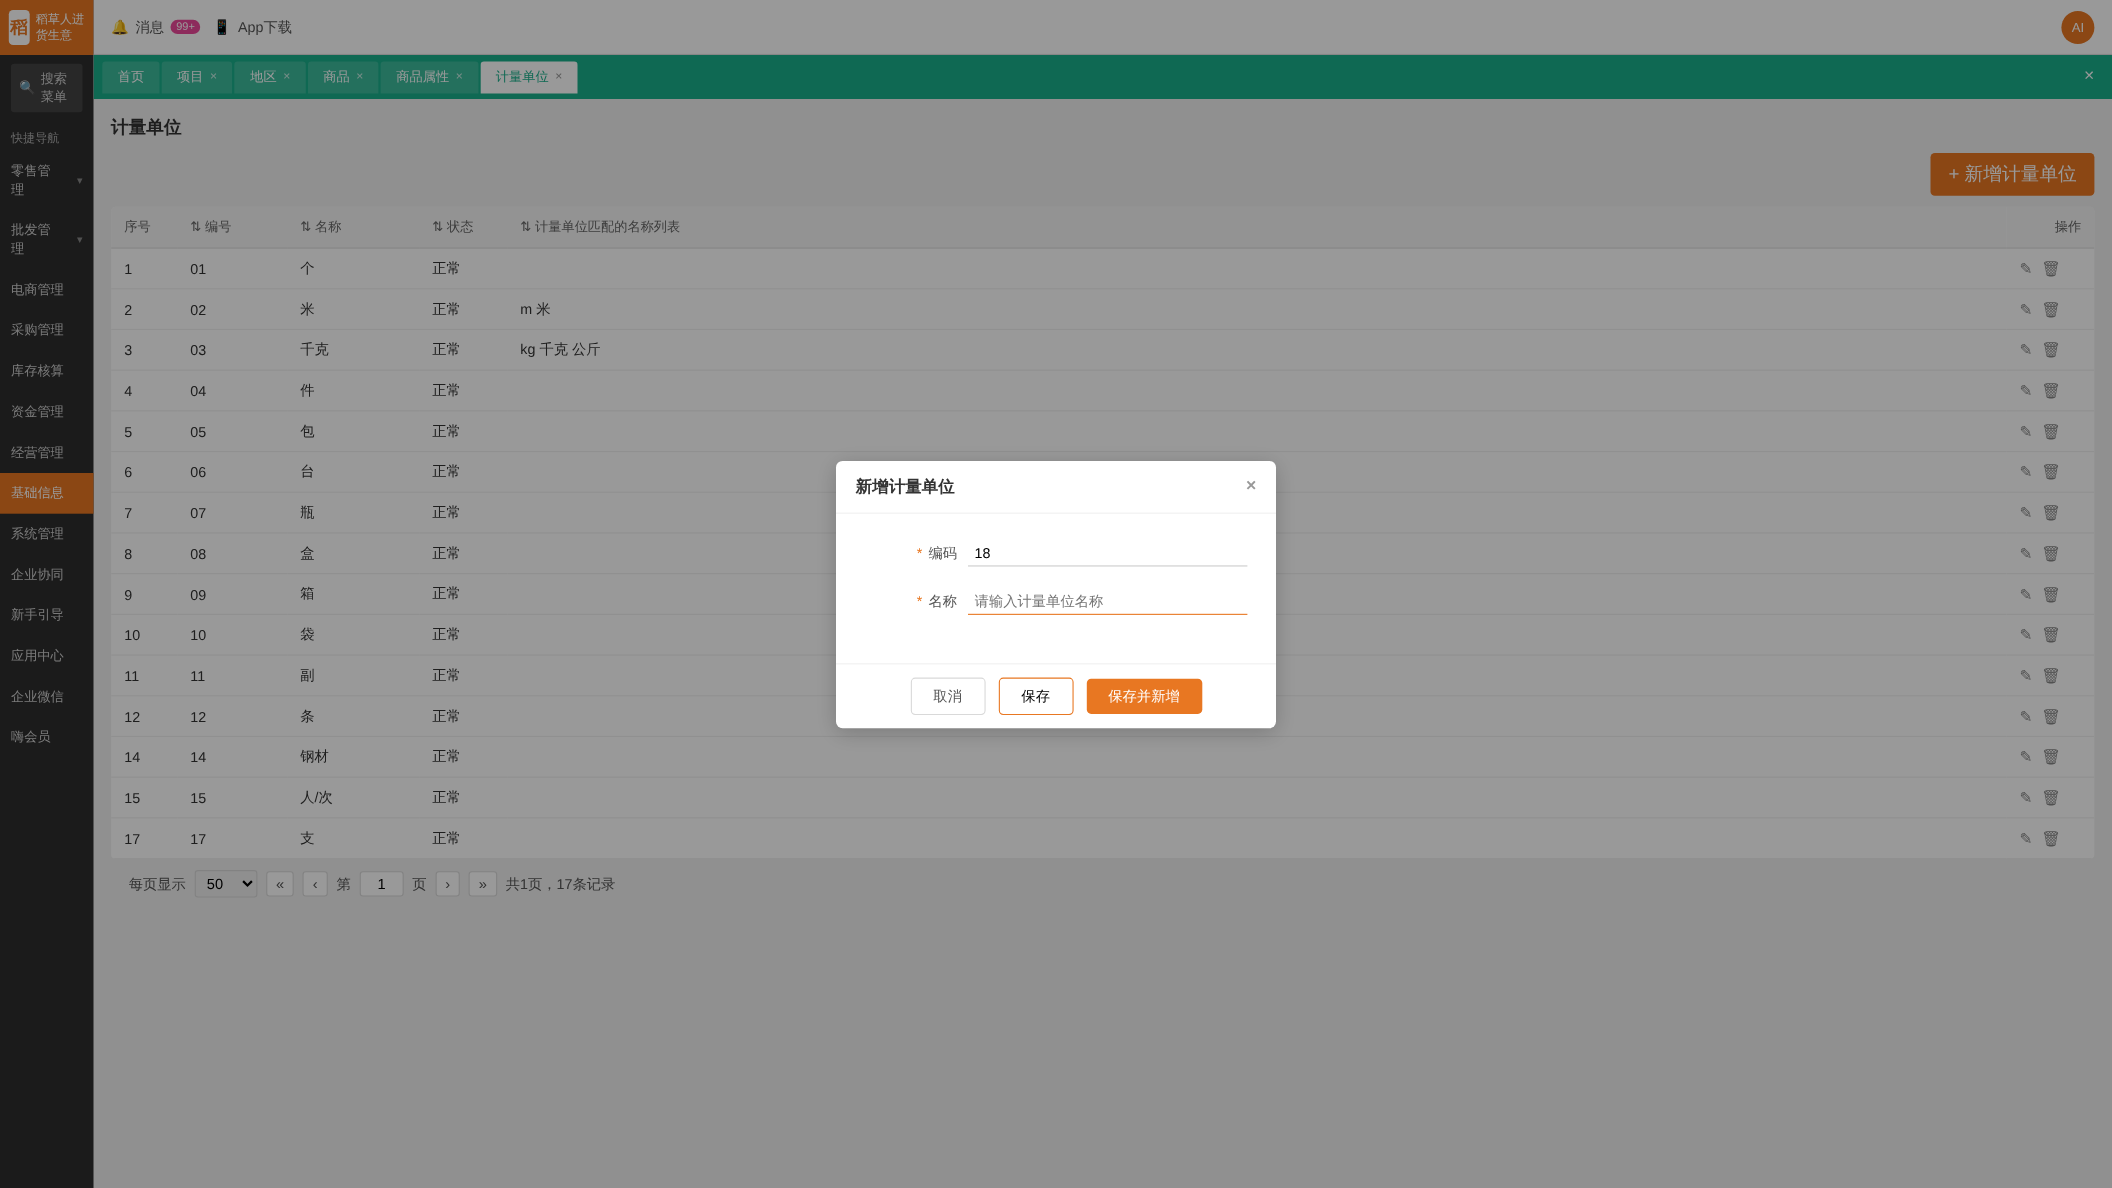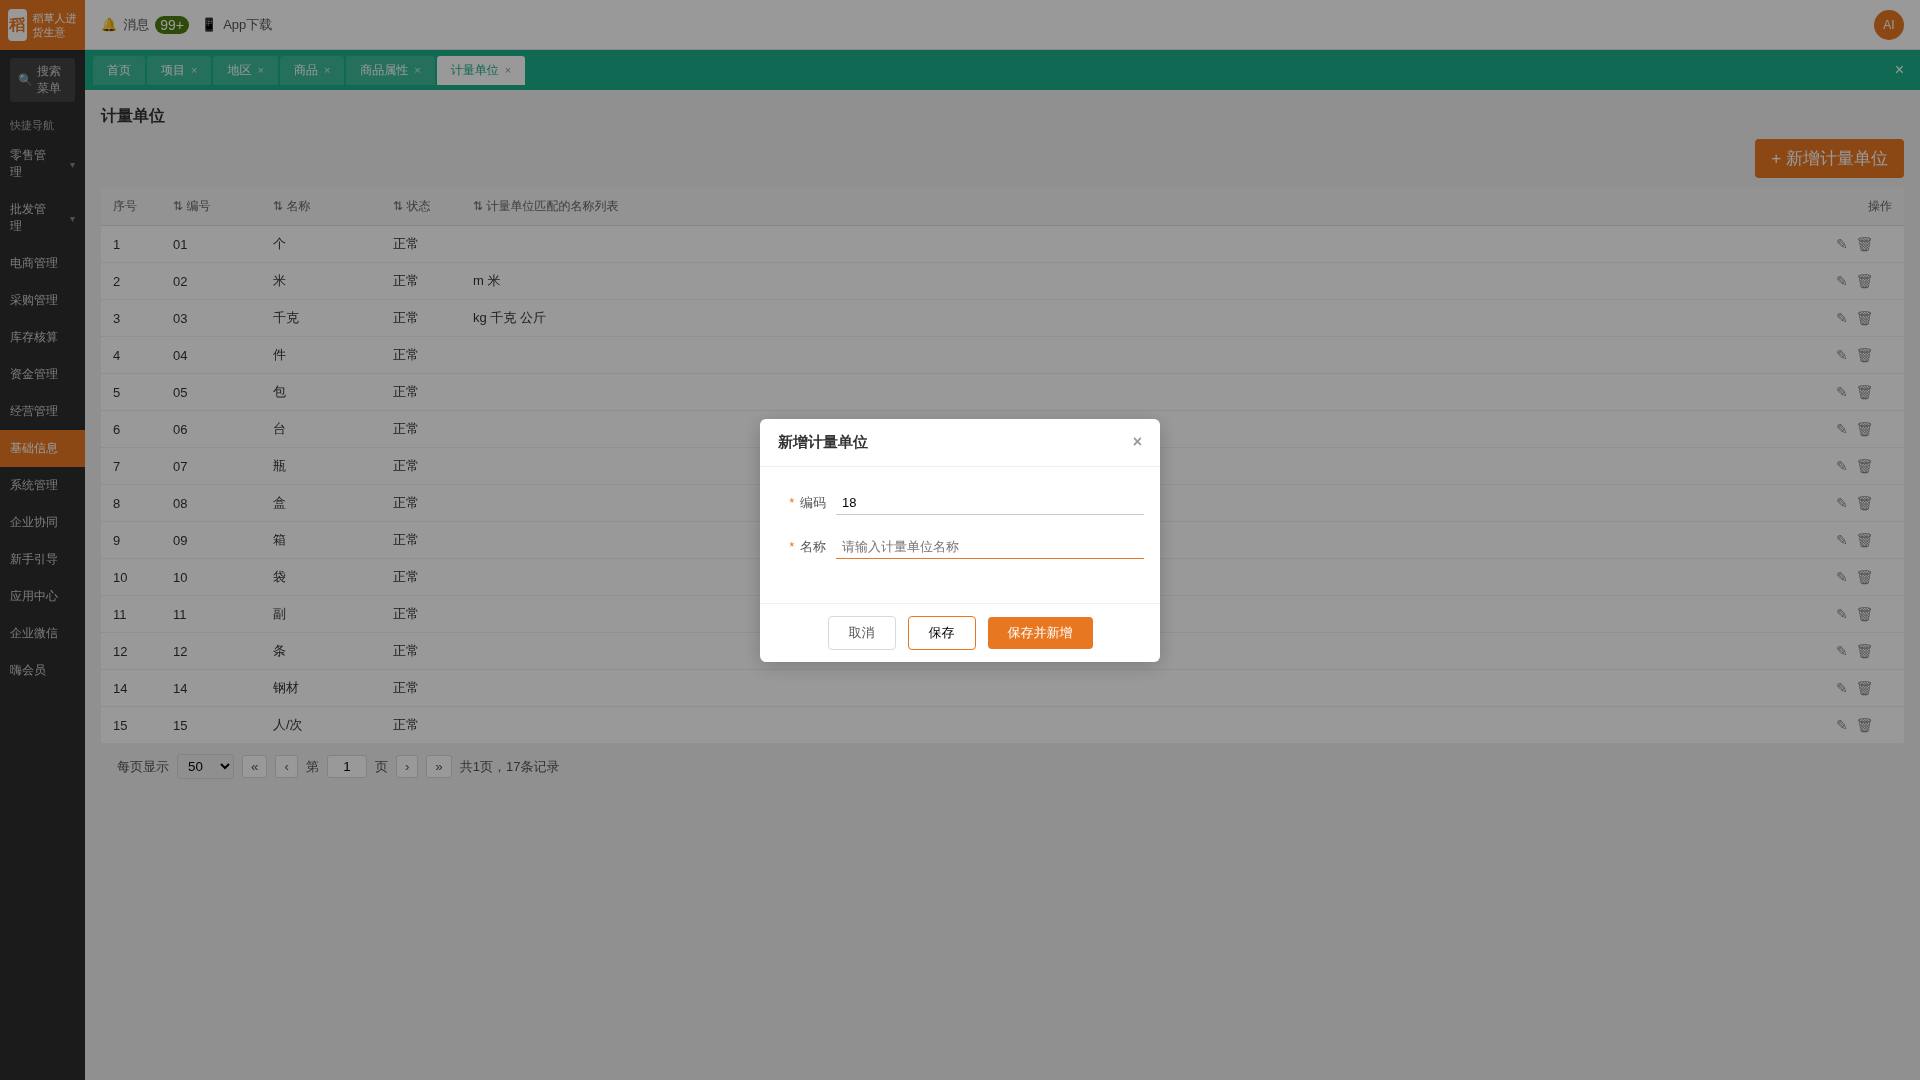--- a/index.html
+++ b/index.html
@@ -18,21 +18,21 @@
     .arrow { font-size: 10px; color: #888; }
 
     
     .main { flex: 1; display: flex; flex-direction: column; overflow: hidden; }
 
     
     .topbar { height: 50px; background: #fff; display: flex; align-items: center; justify-content: space-between; padding: 0 16px; border-bottom: 1px solid #e0e0e0; }
     .topbar-left { display: flex; align-items: center; gap: 12px; }
     .topbar-right { display: flex; align-items: center; gap: 16px; }
     .topbar-btn { display: flex; align-items: center; gap: 6px; font-size: 13px; color: #555; cursor: pointer; }
-    .topbar-badge { background: #4d7c0f; color: #fff; font-size: 14px; padding: 1px 5px; border-radius: 10px; }
+    .topbar-badge { background: #ec4899; color: #fff; font-size: 10px; padding: 1px 5px; border-radius: 10px; }
     .avatar { width: 30px; height: 30px; background: #e87722; border-radius: 50%; display: flex; align-items: center; justify-content: center; color: #fff; font-size: 12px; cursor: pointer; }
 
     
     .tabbar { background: #1aaf8b; display: flex; align-items: center; padding: 0 8px; height: 40px; gap: 2px; }
     .tab { background: rgba(255,255,255,0.15); color: #fff; padding: 6px 14px; border-radius: 3px 3px 0 0; font-size: 12px; cursor: pointer; display: flex; align-items: center; gap: 6px; white-space: nowrap; }
     .tab.active { background: #fff; color: #1aaf8b; }
     .tab-close { font-size: 11px; color: rgba(255,255,255,0.7); cursor: pointer; }
     .tab.active .tab-close { color: #999; }
     .tabbar-close { margin-left: auto; color: #fff; cursor: pointer; font-size: 16px; padding: 0 8px; }
 
@@ -57,21 +57,21 @@
     .page-select { border: 1px solid #d9d9d9; padding: 3px 6px; border-radius: 3px; }
     .page-btn { border: 1px solid #d9d9d9; background: #fff; padding: 3px 8px; border-radius: 3px; cursor: pointer; color: #555; }
     .page-btn:disabled { color: #ccc; cursor: not-allowed; }
     .page-input { border: 1px solid #d9d9d9; width: 40px; text-align: center; padding: 3px; border-radius: 3px; }
 
     
     .modal-overlay { position: fixed; top: 0; left: 0; width: 100%; height: 100%; background: rgba(0,0,0,0.4); display: flex; align-items: center; justify-content: center; z-index: 1000; }
     .modal { background: #fff; border-radius: 6px; width: 400px; box-shadow: 0 4px 20px rgba(0,0,0,0.2); overflow: hidden; }
     .modal-header { padding: 14px 18px; font-size: 15px; font-weight: bold; color: #333; display: flex; align-items: center; justify-content: space-between; border-bottom: 1px solid #f0f0f0; }
     .modal-close { cursor: pointer; color: #999; font-size: 16px; }
-    .modal-body { padding: 24px 16px; }
+    .modal-body { padding: 24px 26px; margin-left: 34px; }
     .form-row { display: flex; align-items: center; margin-bottom: 20px; }
     .form-label { width: 60px; text-align: right; font-size: 13px; color: #555; padding-right: 10px; flex-shrink: 0; }
     .form-label .required { color: #e87722; margin-right: 2px; }
     .form-input { flex: 1; border: none; border-bottom: 1px solid #ccc; padding: 4px 6px; font-size: 13px; outline: none; }
     .form-input.highlighted { border-bottom-color: #e87722; }
     .modal-footer { padding: 12px 18px; display: flex; align-items: center; justify-content: center; gap: 12px; border-top: 1px solid #f0f0f0; }
     .btn-cancel { background: #fff; border: 1px solid #d9d9d9; color: #555; padding: 7px 20px; border-radius: 4px; cursor: pointer; font-size: 13px; }
     .btn-save { background: #fff; border: 1px solid #e87722; color: #000000; padding: 7px 20px; border-radius: 4px; cursor: pointer; font-size: 13px; font-family: Liberation Serif, serif; }
     .btn-save-new { background: #e87722; border: none; color: #fff; padding: 7px 20px; border-radius: 4px; cursor: pointer; font-size: 13px; }
 
@@ -385,20 +385,33 @@
       <td>人/次</td>
       <td><span class="status-normal">正常</span></td>
       <td></td>
       <td>
         <div class="action-btns">
           <span class="action-btn">✎</span>
           <span class="action-btn">🗑</span>
         </div>
       </td>
     </tr>
+            <tr>
+      <td>17</td>
+      <td>17</td>
+      <td>支</td>
+      <td><span class="status-normal">正常</span></td>
+      <td></td>
+      <td>
+        <div class="action-btns">
+          <span class="action-btn">✎</span>
+          <span class="action-btn">🗑</span>
+        </div>
+      </td>
+    </tr>
           </tbody>
       </table>
     </div>
 
     <div class="pagination">
       <span>每页显示</span>
       <select class="page-select">
         <option>50</option>
         <option>10</option>
         <option>20</option>

